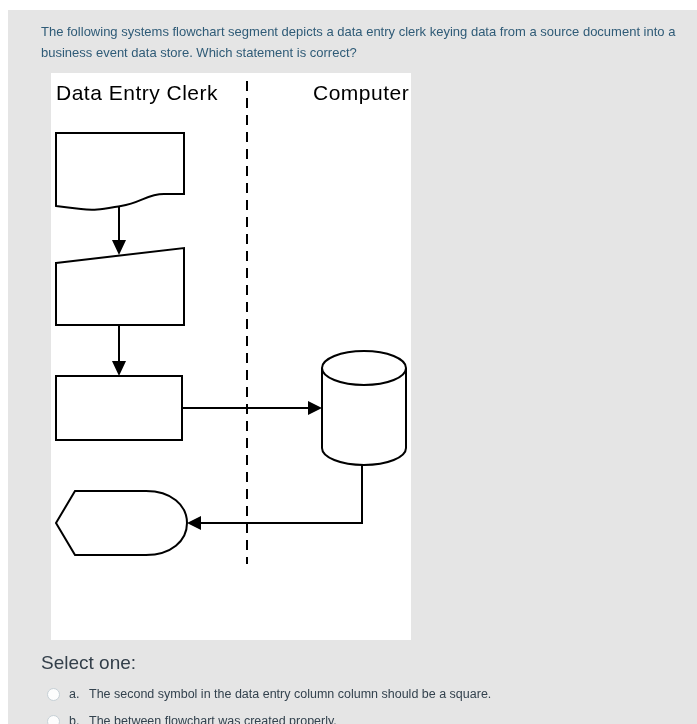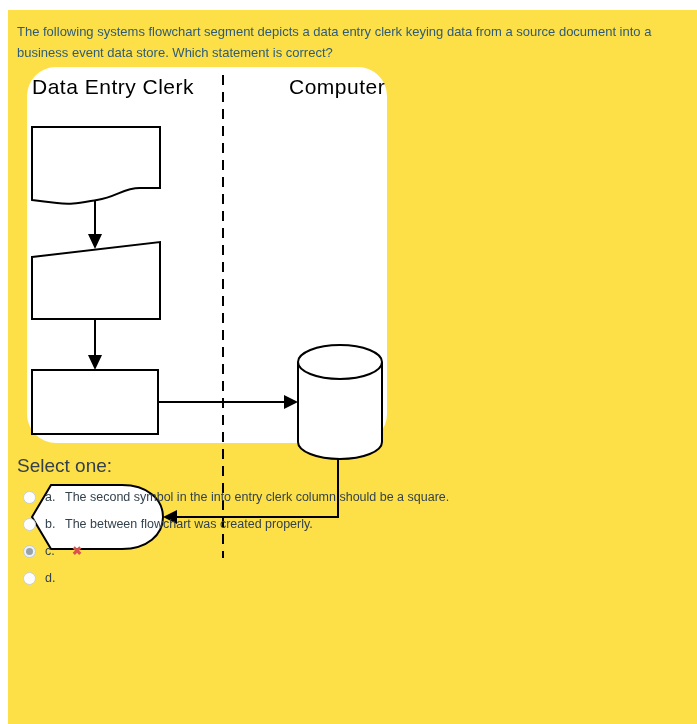--- a/index.html
+++ b/index.html
@@ -5,34 +5,34 @@
   html, body { margin: 0; padding: 0; background: #ffffff; }
   body {
     width: 697px; height: 724px;
     font-family: "Liberation Sans", sans-serif;
     overflow: hidden;
     position: relative;
   }
   .panel {
     position: absolute;
     left: 8px; top: 10px; right: 0; bottom: 0;
-    background: #fde047;
+    background: #e5e5e5;
+    padding-left: 24px;
   }
   .qtext {
     padding: 11px 8px 0 9px;
     max-width: 676px;
     font-size: 13px;
     line-height: 1.62;
     color: #2f5b77;
   }
   .flowchart {
-    margin: 4px 0 0 19px;
-    width: 360px; height: 376px;
+    margin: 10px 0 0 19px;
+    width: 360px; height: 567px;
     background: #ffffff;
-    border-radius: 29px;
   }
   .flowchart svg { display: block; }
   .flowchart text {
     font-family: "Liberation Sans", "DejaVu Sans", sans-serif;
     font-size: 21px;
     fill: #000000;
     letter-spacing: 0.5px;
   }
   .shape { fill: #ffffff; stroke: #000000; stroke-width: 2; }
   .wire  { fill: none; stroke: #000000; stroke-width: 2; }
@@ -119,21 +119,21 @@
     </svg>
   </div>
 
   <div class="select-one">Select one:</div>
 
   <div>
 
     <div class="option-row">
       <span class="radio" role="radio" aria-checked="false"></span>
       <span class="opt-letter">a.</span>
-      <span class="opt-text">The second symbol in the into entry clerk column should be a square.</span>
+      <span class="opt-text">The second symbol in the data entry column column should be a square.</span>
     </div>
 
     <div class="option-row">
       <span class="radio" role="radio" aria-checked="false"></span>
       <span class="opt-letter">b.</span>
       <span class="opt-text">The between flowchart was created properly.</span>
     </div>
 
     <div class="option-row">
       <span class="radio checked" role="radio" aria-checked="true"></span>

